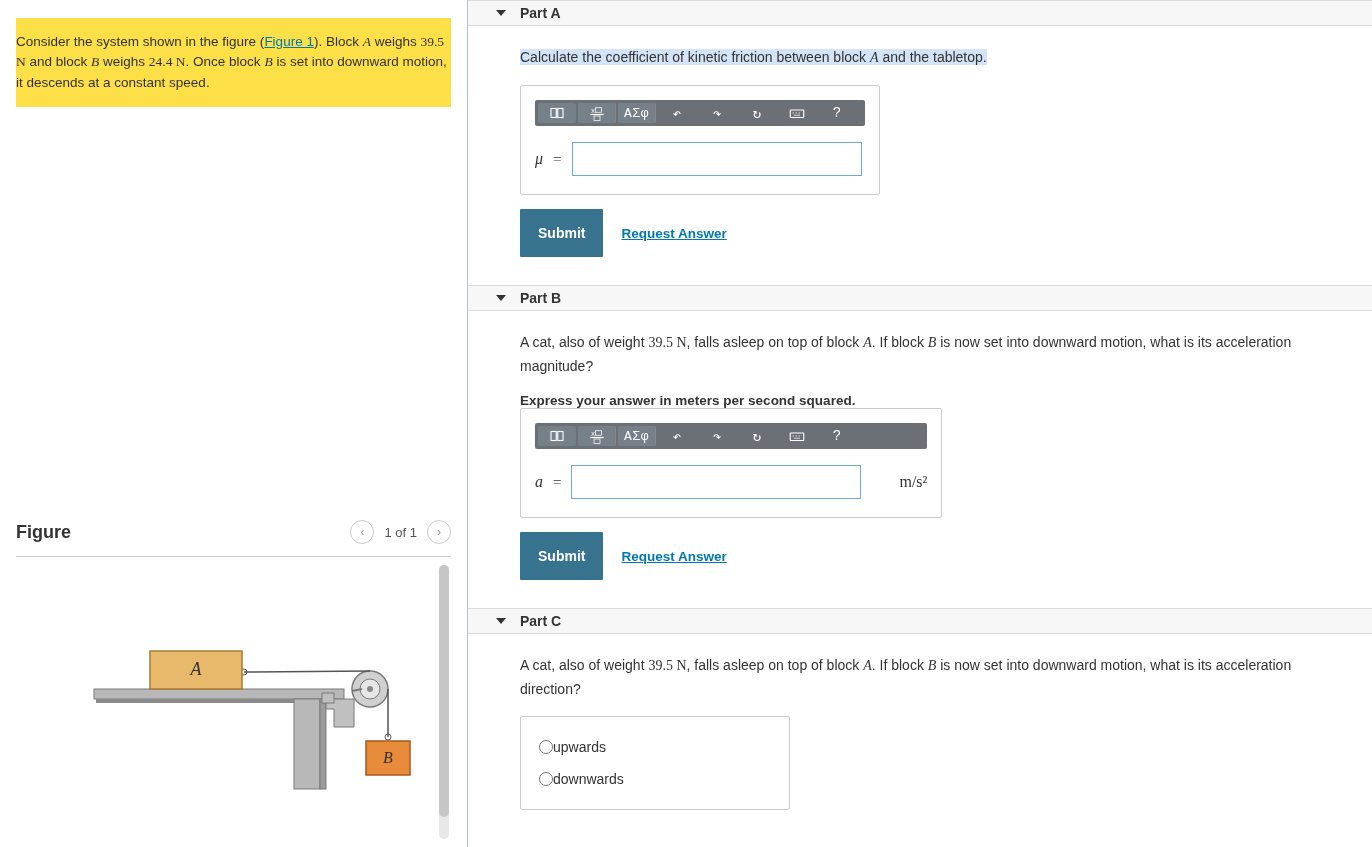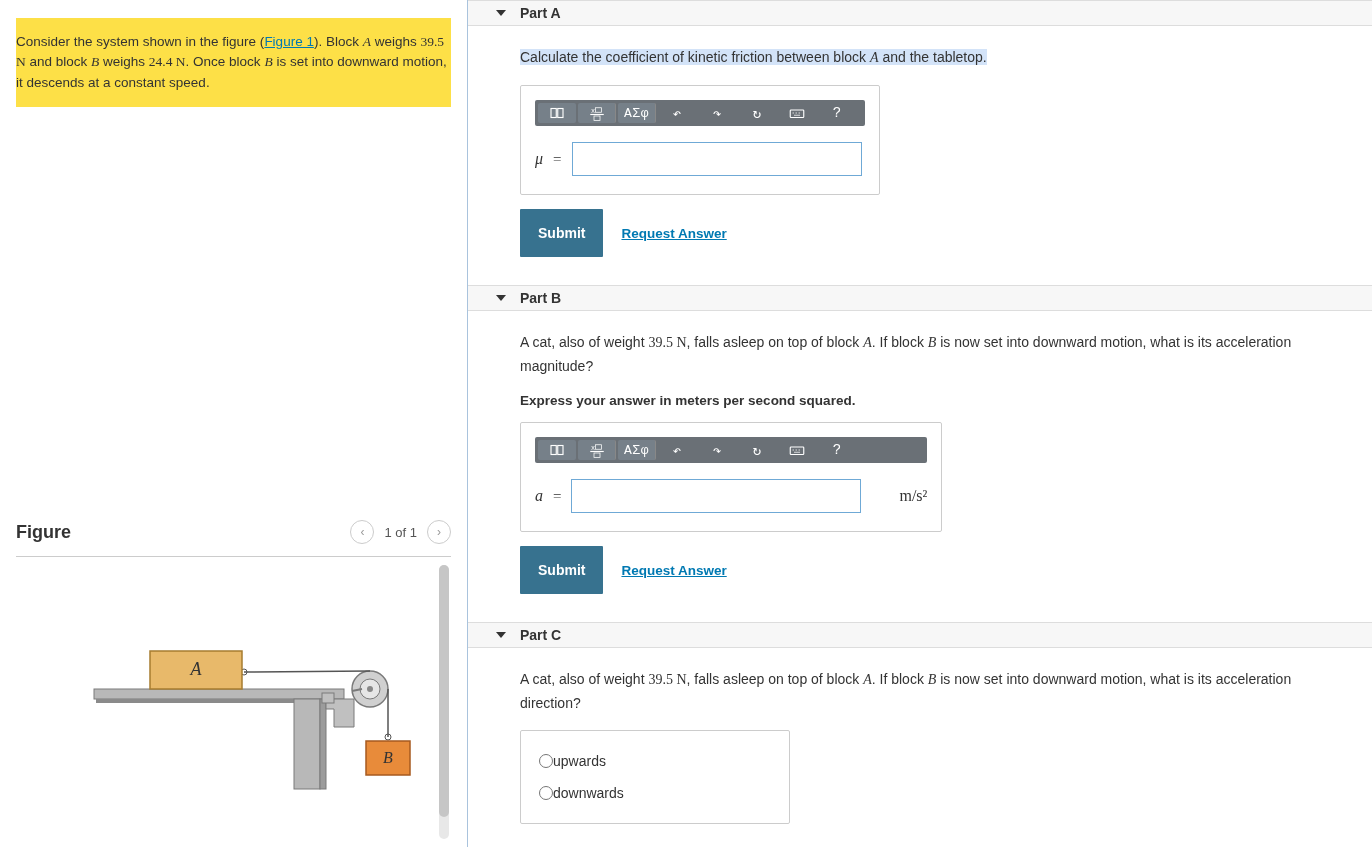--- a/index.html
+++ b/index.html
@@ -82,21 +82,21 @@
   }
   .part-header .caret {
     width: 0; height: 0;
     border-left: 5px solid transparent;
     border-right: 5px solid transparent;
     border-top: 6px solid #333;
   }
   .part-body { padding: 20px 28px 28px 52px; }
   .prompt { font-size: 14px; line-height: 1.6; margin-bottom: 16px; }
   .highlight { background: #d3e3f8; }
-  .instruct { font-weight: bold; font-size: 13.5px; margin-bottom: 14px; }
+  .instruct { font-weight: bold; font-size: 13.5px; }
 
   .answer-box {
     border: 1px solid #ccc;
     border-radius: 2px;
     padding: 14px 14px 18px 14px;
     display: inline-block;
     min-width: 360px;
   }
   .toolbar {
     display: flex;

